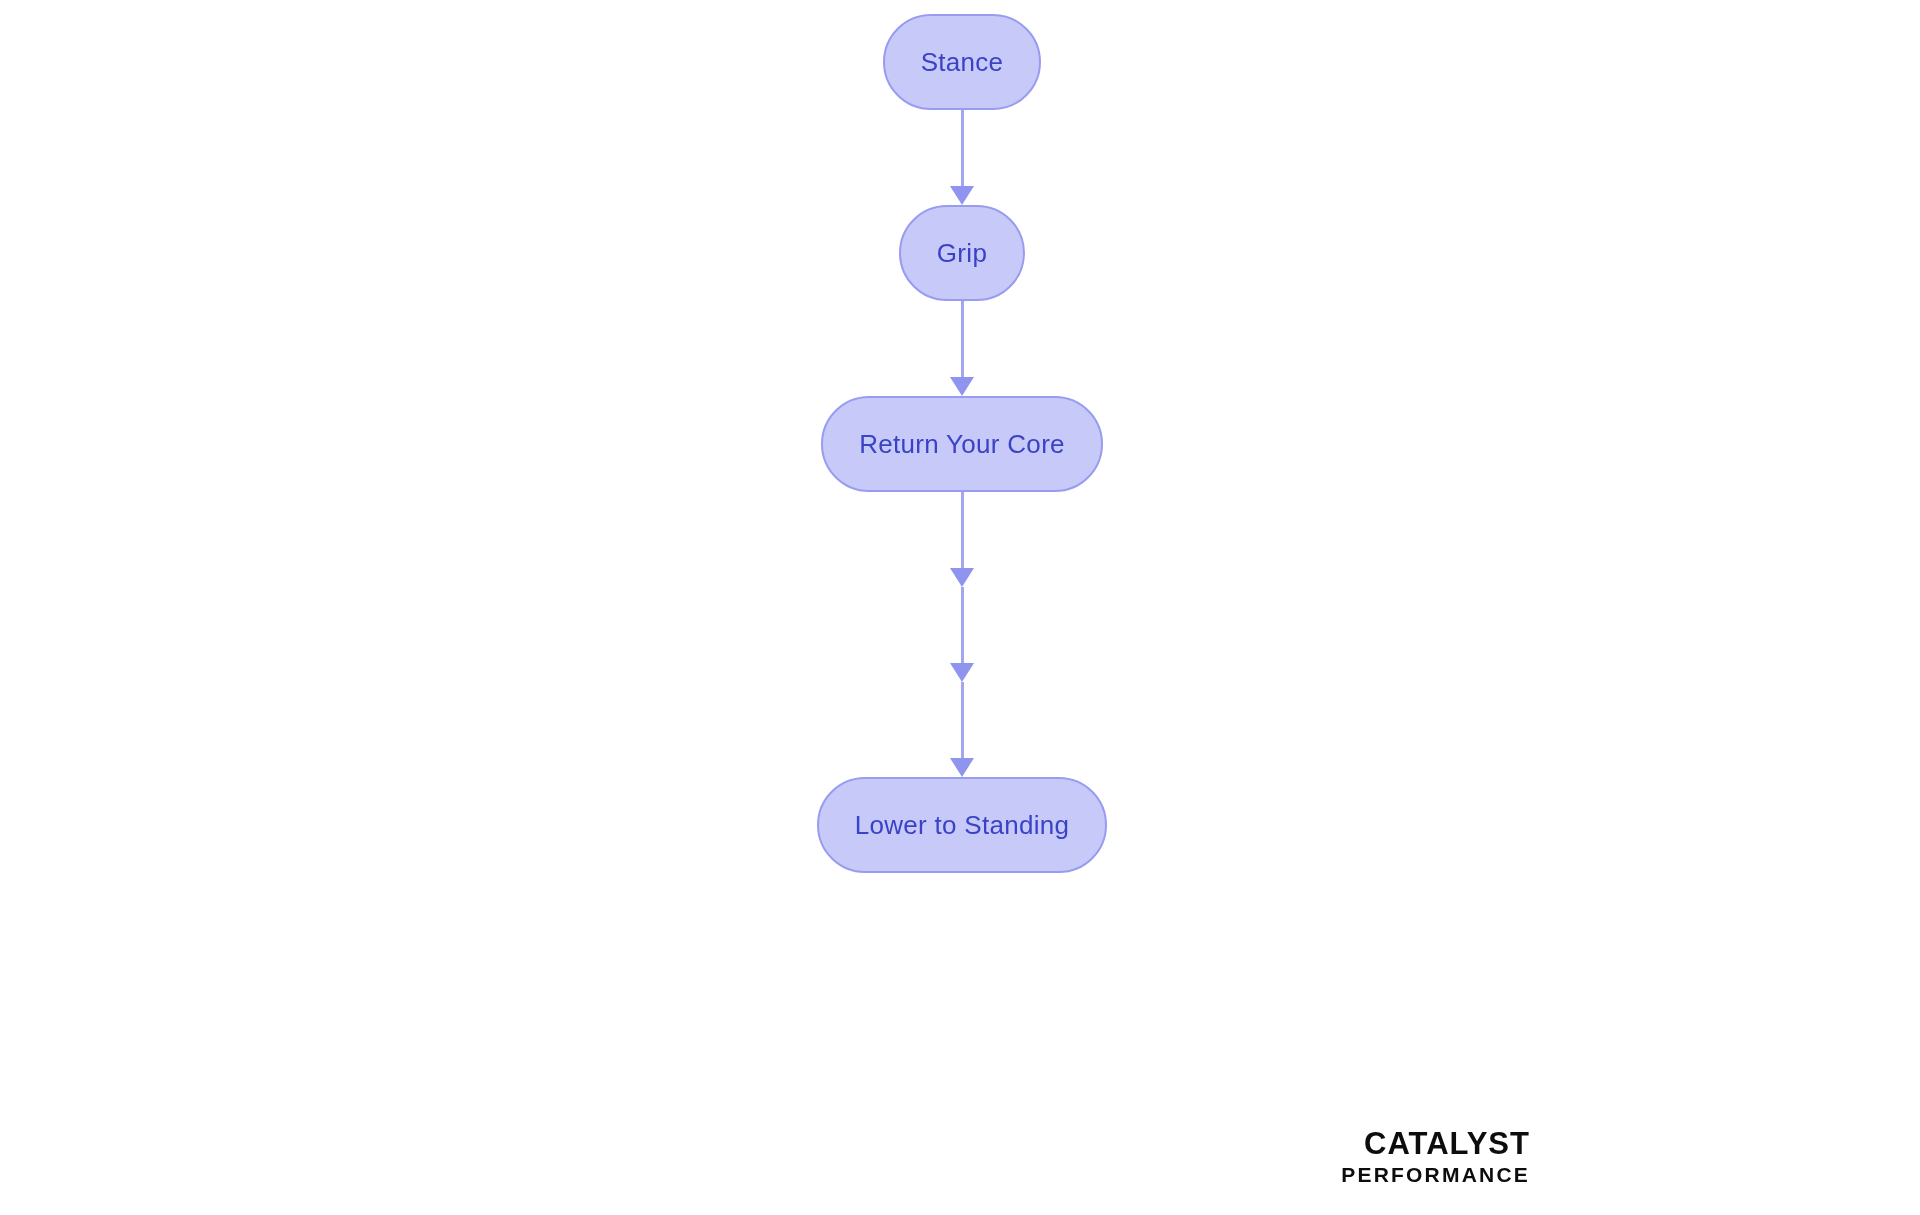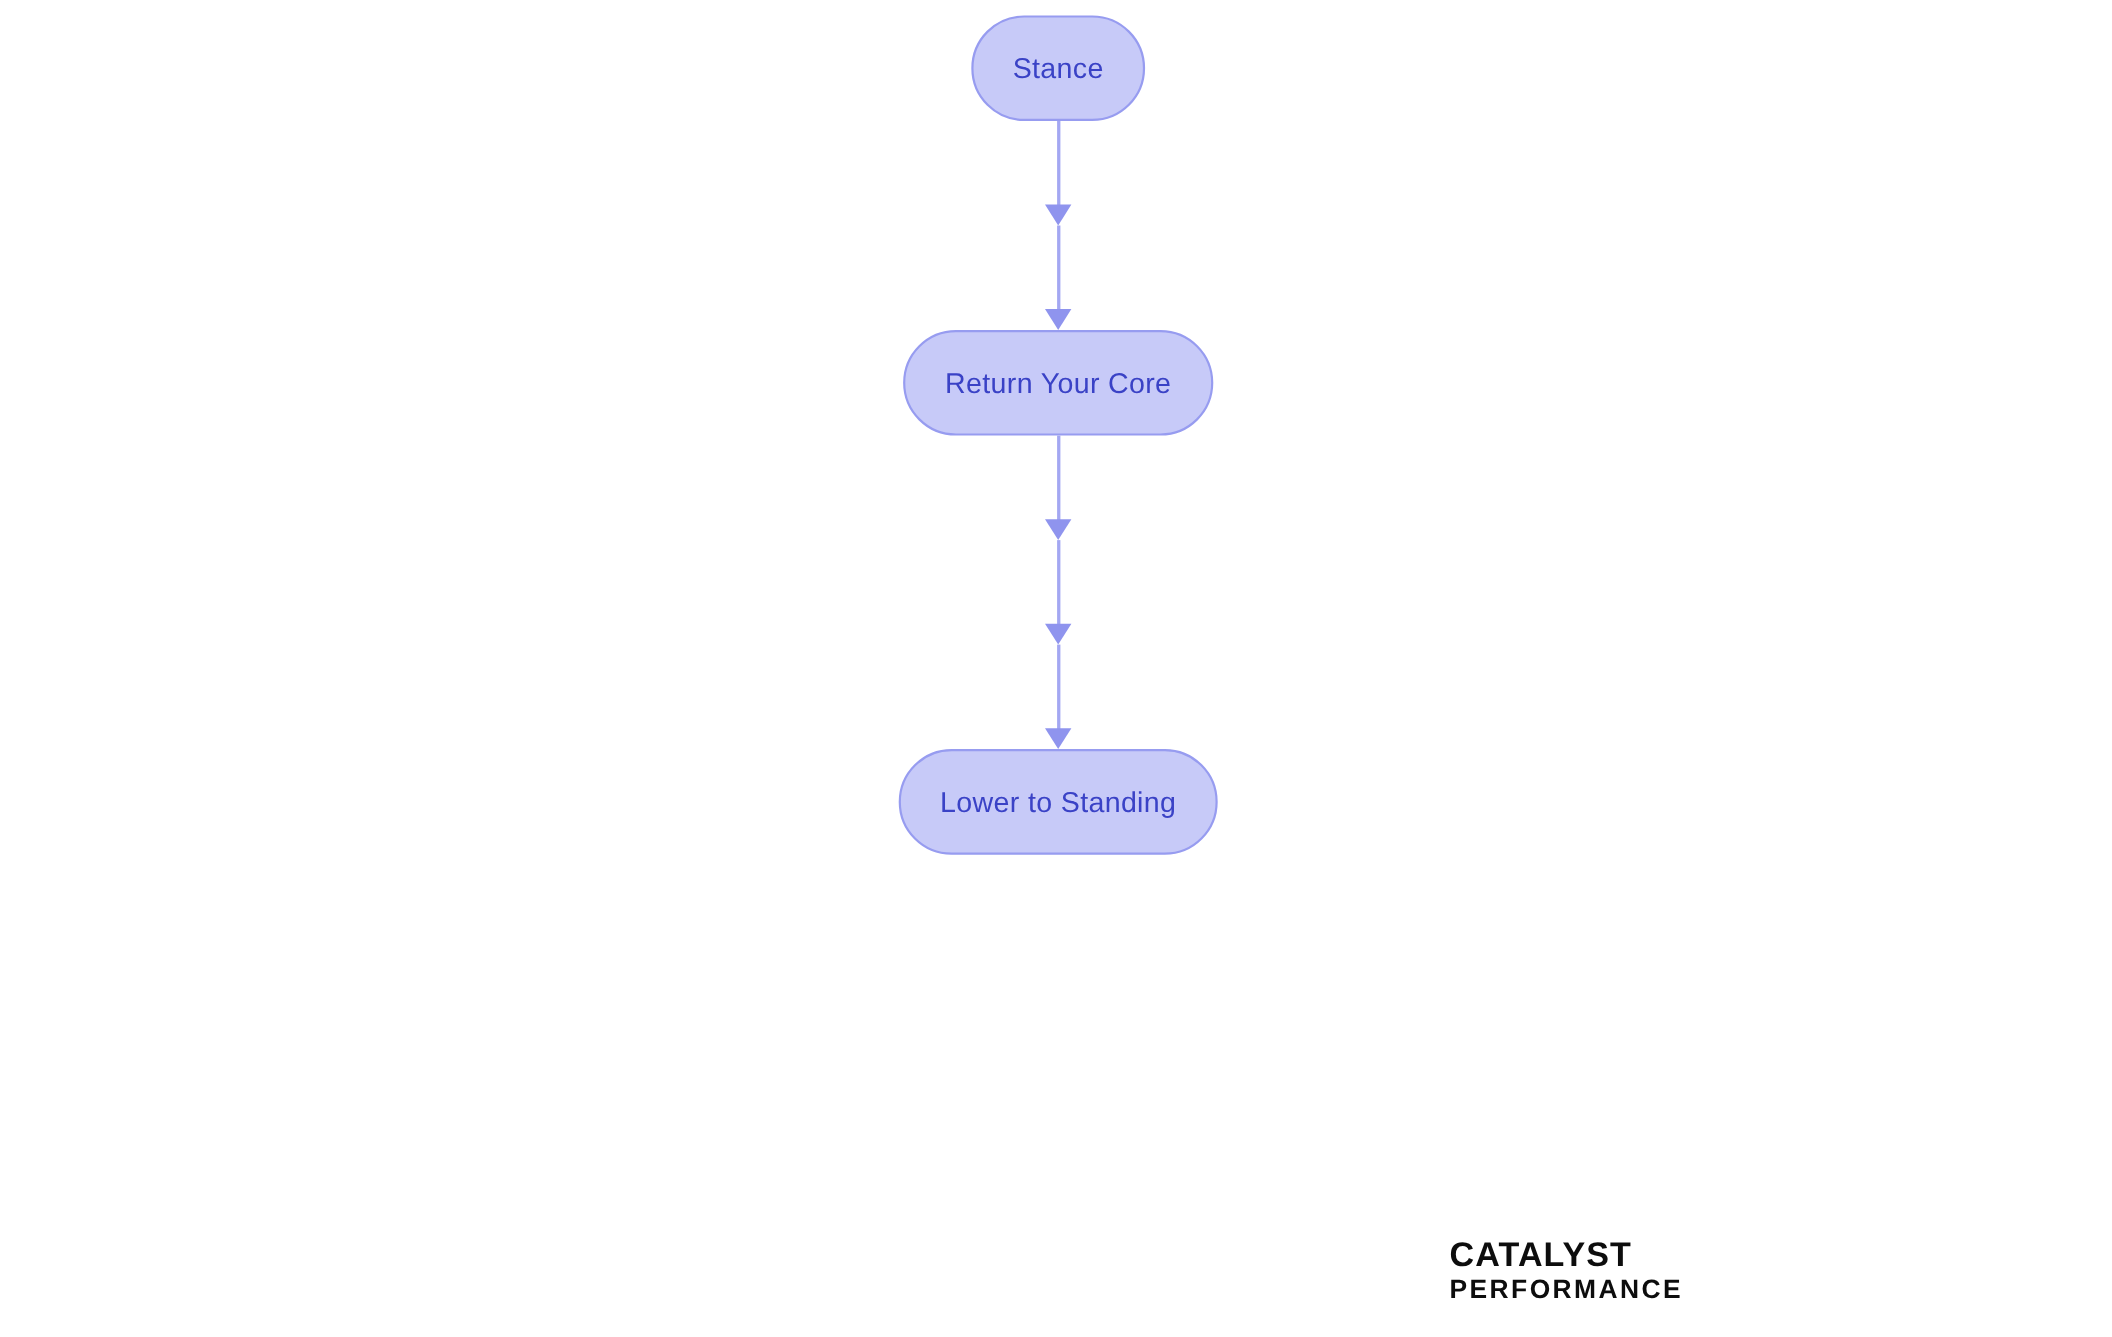--- a/index.html
+++ b/index.html
@@ -57,30 +57,30 @@
     border-left: 12px solid transparent;
     border-right: 12px solid transparent;
     border-top: 19px solid var(--arrow-head, #8f94ee);
     margin-top: -1px;
   }
   .logo {
     position: absolute;
     right: 62px;
     bottom: 30px;
     color: var(--logo-color, #0d0d0d);
-    text-align: left;
+    text-align: right;
     line-height: 1;
   }
   .logo-main {
     font-size: 31px;
     font-weight: bold;
     letter-spacing: 1px;
   }
   .logo-sub {
-    font-size: 24px;
+    font-size: 21px;
     font-weight: bold;
     letter-spacing: 2.2px;
     margin-top: 5px;
   }
 </style>
 </head>
 <body>
 
 <div class="canvas">
 
@@ -88,20 +88,23 @@
 
     <div class="node">
       <span>Stance</span>
     </div>
 
     <div class="arrow">
       <div class="line"></div>
       <div class="head"></div>
     </div>
 
+    <div class="node">
+      <span>Grip</span>
+    </div>
 
     <div class="arrow">
       <div class="line"></div>
       <div class="head"></div>
     </div>
 
     <div class="node">
       <span>Return Your Core</span>
     </div>
 

